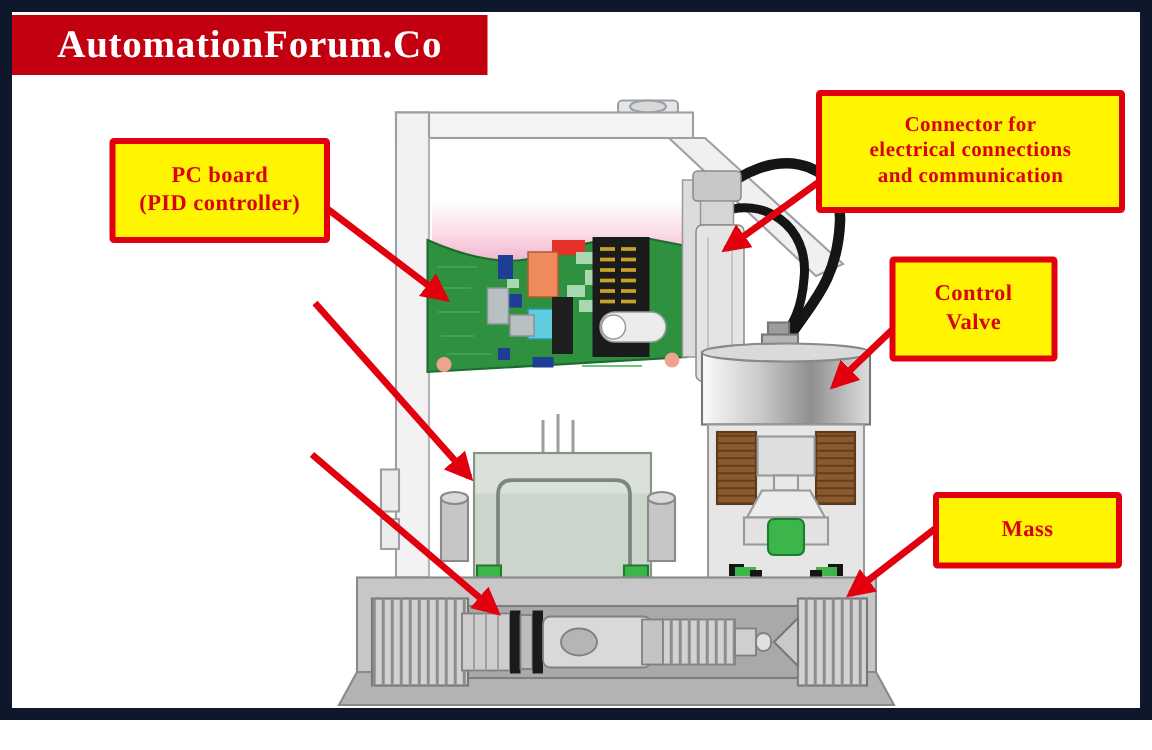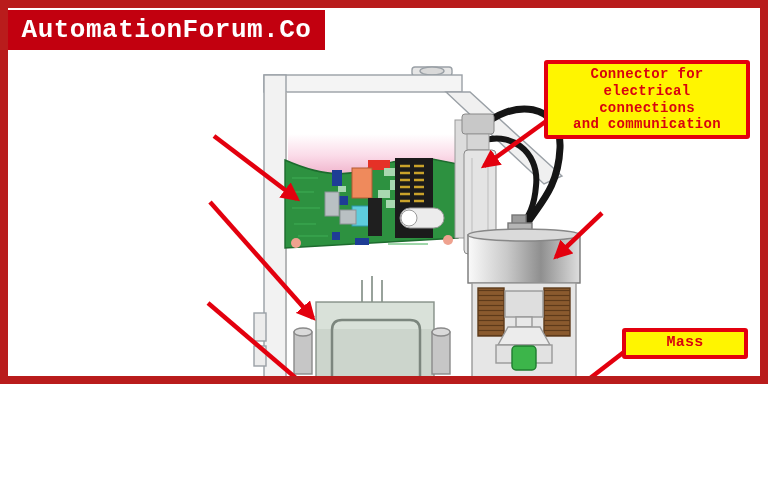--- a/index.html
+++ b/index.html
@@ -1,23 +1,23 @@
 <!DOCTYPE html>
 <html><head>
 <meta charset="utf-8">
 <style>
   html,body{margin:0;padding:0;background:#ffffff;}
   .frame{
     position:relative;
-    width:768px;height:384px;
+    width:768px;height:480px;
     box-sizing:border-box;
-    border:8px solid #b91c1c;
+    border:8px solid #0f172a;
     background:#ffffff;
     overflow:hidden;
-    font-family:Liberation Mono, monospace;
+    font-family:Liberation Serif, serif;
   }
   .banner{
     position:absolute;left:0;top:2px;
     width:317px;height:40px;
     background:#C2000F;
     color:#ffffff;
     display:flex;align-items:center;justify-content:center;
     font-weight:bold;font-size:26px;letter-spacing:.5px;
     z-index:5;
   }
@@ -27,21 +27,21 @@
     box-sizing:border-box;
     background:#FFF500;
     border:4px solid #E3000E;
     border-radius:3px;
     color:#D8030F;
     font-weight:bold;
     font-size:15px;line-height:1.25;letter-spacing:.3px;
     text-align:center;
     white-space:pre-line;
     display:flex;align-items:center;justify-content:center;
-    padding:2px 4px;
+    padding:12px 4px;
     z-index:6;
   }
   #lbl-pc-board{left:65px;top:84px;width:147px;min-height:48px;}
   #lbl-mfc{left:270px;top:81px;width:106px;min-height:49px;}
   #lbl-connector{left:536px;top:52px;width:206px;min-height:57px;font-size:14px;line-height:1.2;}
   #lbl-sensor{left:37px;top:167px;width:170px;min-height:33px;}
   #lbl-valve{left:585px;top:163px;width:112px;min-height:47px;}
   #lbl-laminar{left:35px;top:249px;width:169px;min-height:48px;}
   #lbl-body{left:614px;top:320px;width:126px;min-height:27px;}
   svg{display:block;}
@@ -230,18 +230,22 @@
     <g stroke="#E3000E" stroke-width="4.5">
       <line x1="206" y1="128" x2="289" y2="191" marker-end="url(#ah)"></line>
       <line x1="548" y1="106" x2="476" y2="158" marker-end="url(#ah)"></line>
       <line x1="202" y1="194" x2="305" y2="310" marker-end="url(#ah)"></line>
       <line x1="594" y1="205" x2="548" y2="249" marker-end="url(#ah)"></line>
       <line x1="200" y1="295" x2="323" y2="400" marker-end="url(#ah)"></line>
       <line x1="616" y1="344" x2="559" y2="388" marker-end="url(#ah)"></line>
     </g>
   </svg>
 
+  <div class="label" id="lbl-pc-board">PC board
+(PID controller)</div>
   <div class="label" id="lbl-connector">Connector for
 electrical connections
 and communication</div>
+  <div class="label" id="lbl-valve">Control
+Valve</div>
   <div class="label" id="lbl-body">Mass</div>
 
 </div>
 
 </body></html>

